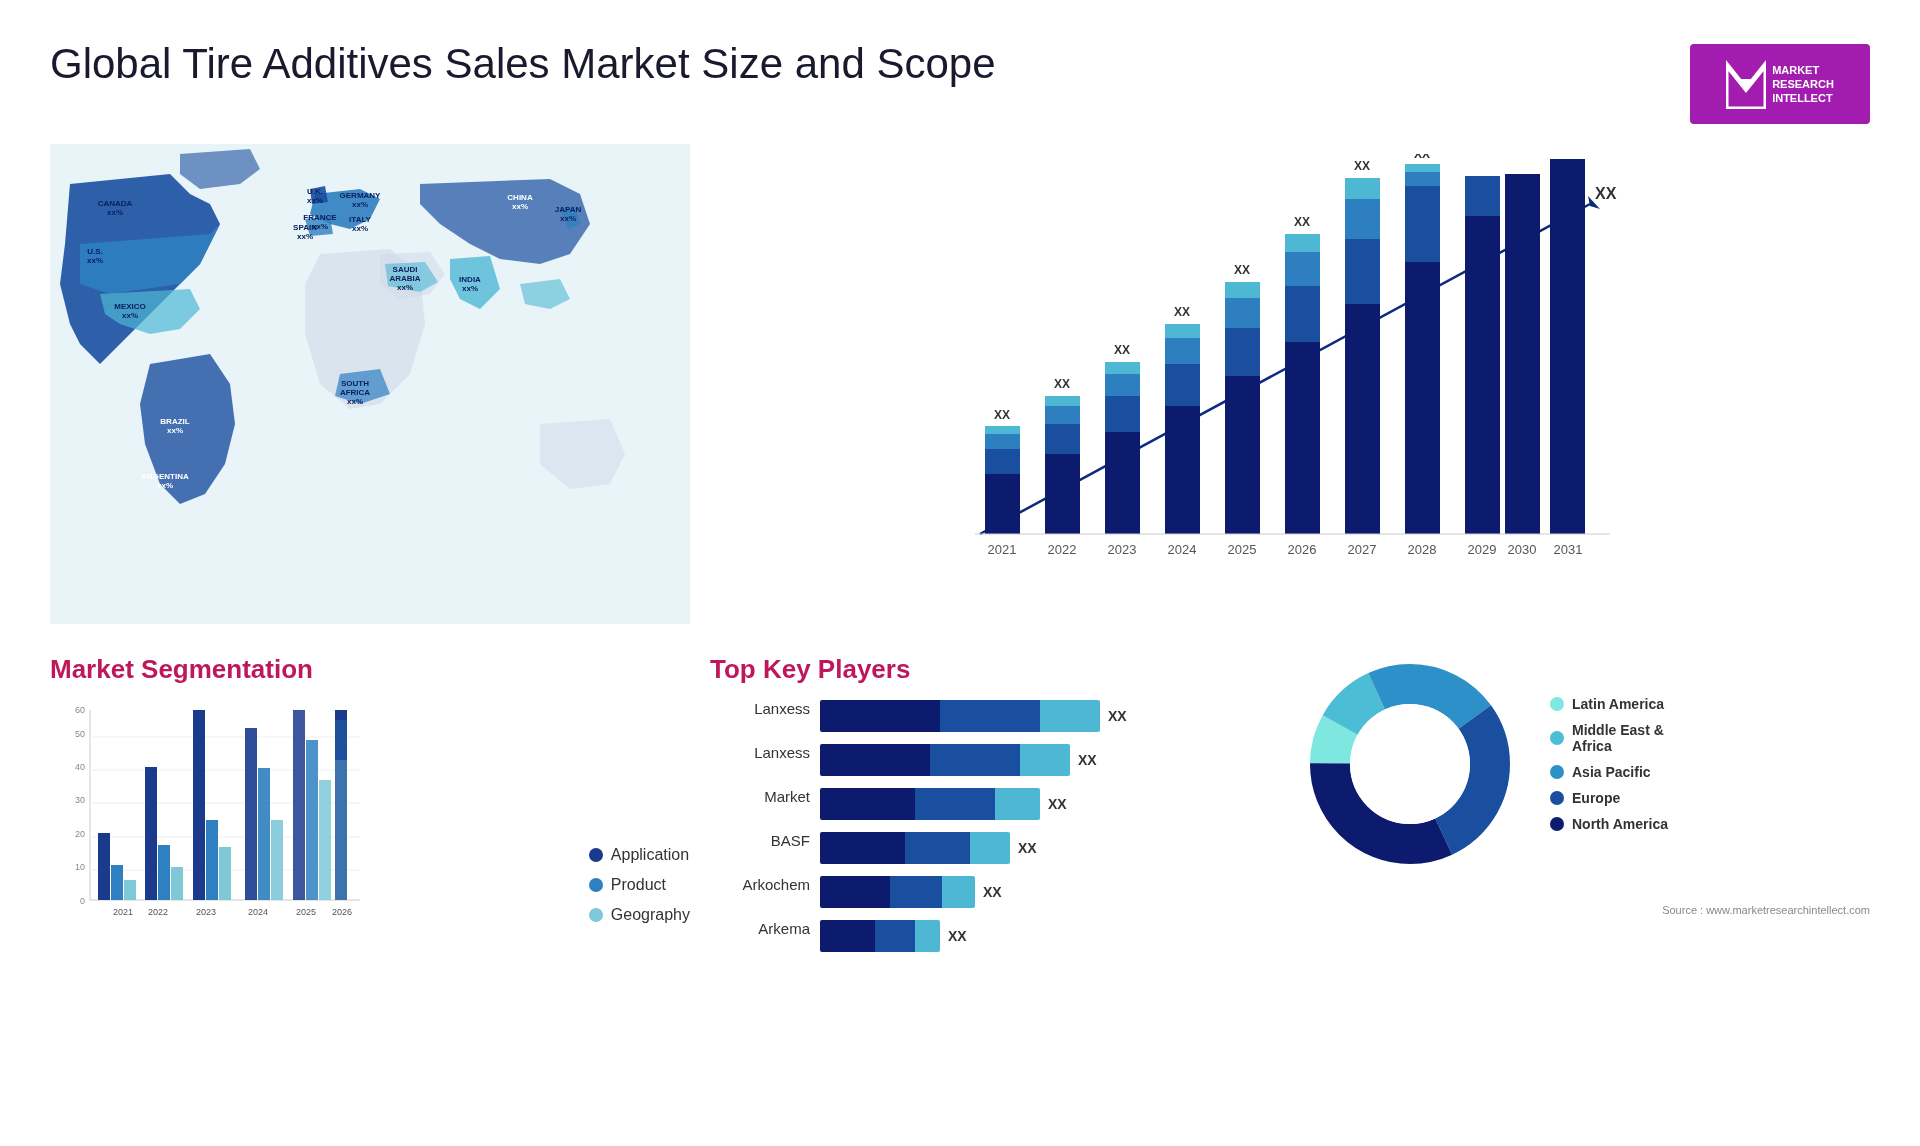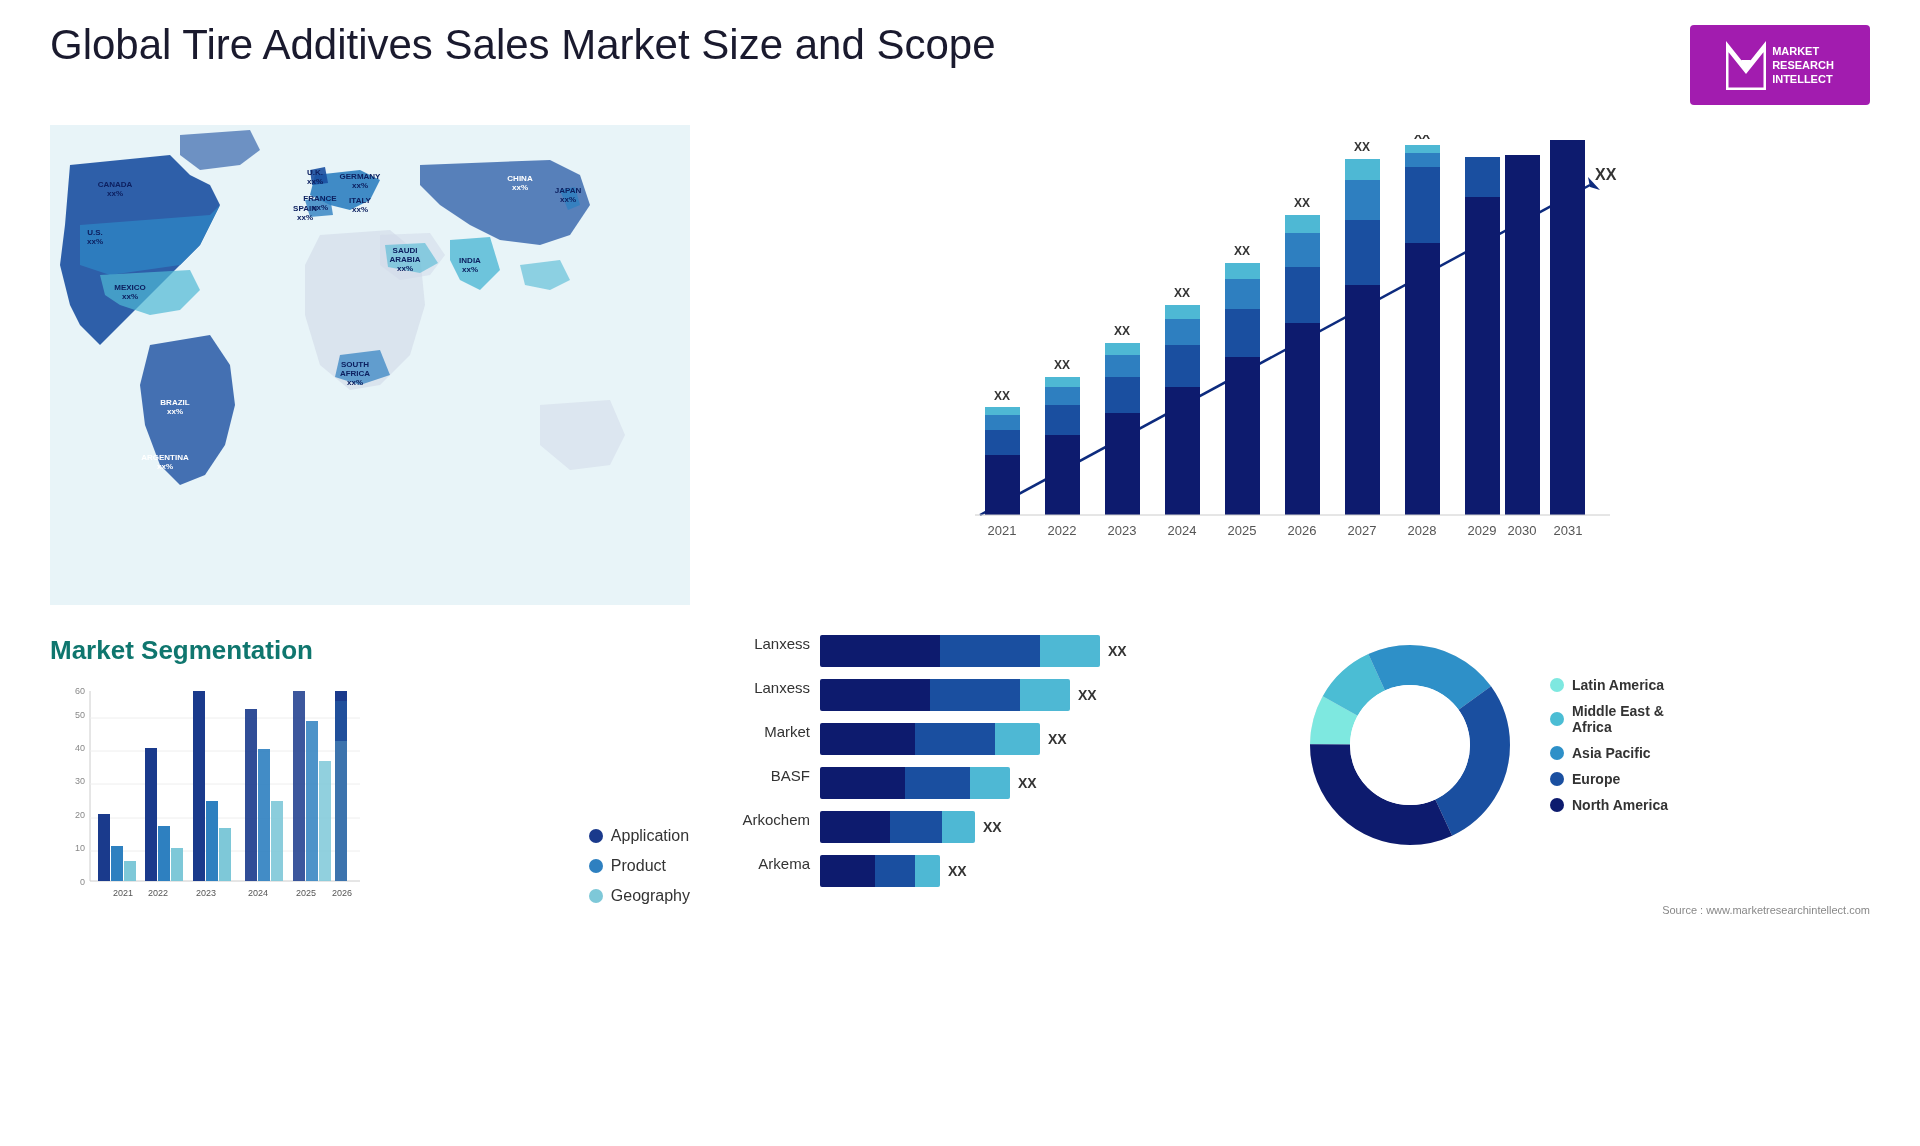--- a/index.html
+++ b/index.html
@@ -8,21 +8,21 @@
       height: 1146px;
       background: #fff;
       font-family: 'Arial', sans-serif;
       overflow: hidden;
       position: relative;
     }
 
     .page-container {
       width: 1920px;
       height: 926px;
-      padding: 20px 50px;
+      padding: 39px 50px;
       position: relative;
     }
 
     
     .header {
       display: flex;
       justify-content: space-between;
       align-items: flex-start;
       margin-bottom: 20px;
     }
@@ -95,21 +95,21 @@
       grid-row: 2;
       display: grid;
       grid-template-columns: 1fr 1fr;
       gap: 20px;
     }
 
     
     .section-title {
       font-size: 26px;
       font-weight: 700;
-      color: #0f766e;
+      color: #be185d;
       margin-bottom: 15px;
     }
 
     
     .segmentation-section {
       display: flex;
       gap: 20px;
       align-items: flex-end;
     }
 
@@ -486,20 +486,21 @@
             <div class="legend-dot" style="background:#7ec8d8;"></div>
             <span>Geography</span>
           </div>
         </div>
       </div>
     </div>
 
     <div class="bottom-right-container">
 
       <div class="key-players-section">
+        <div class="section-title">Top Key Players</div>
 
         <div class="player-row">
           <div class="player-name">Lanxess</div>
           <div class="player-bar-container">
             <div class="player-bar" style="width:280px;">
               <div style="width:120px;height:32px;background:#0d1b6e;"></div>
               <div style="width:100px;height:32px;background:#1a4fa0;"></div>
               <div style="width:60px;height:32px;background:#4eb8d4;"></div>
             </div>
             <span class="player-bar-val">XX</span>

